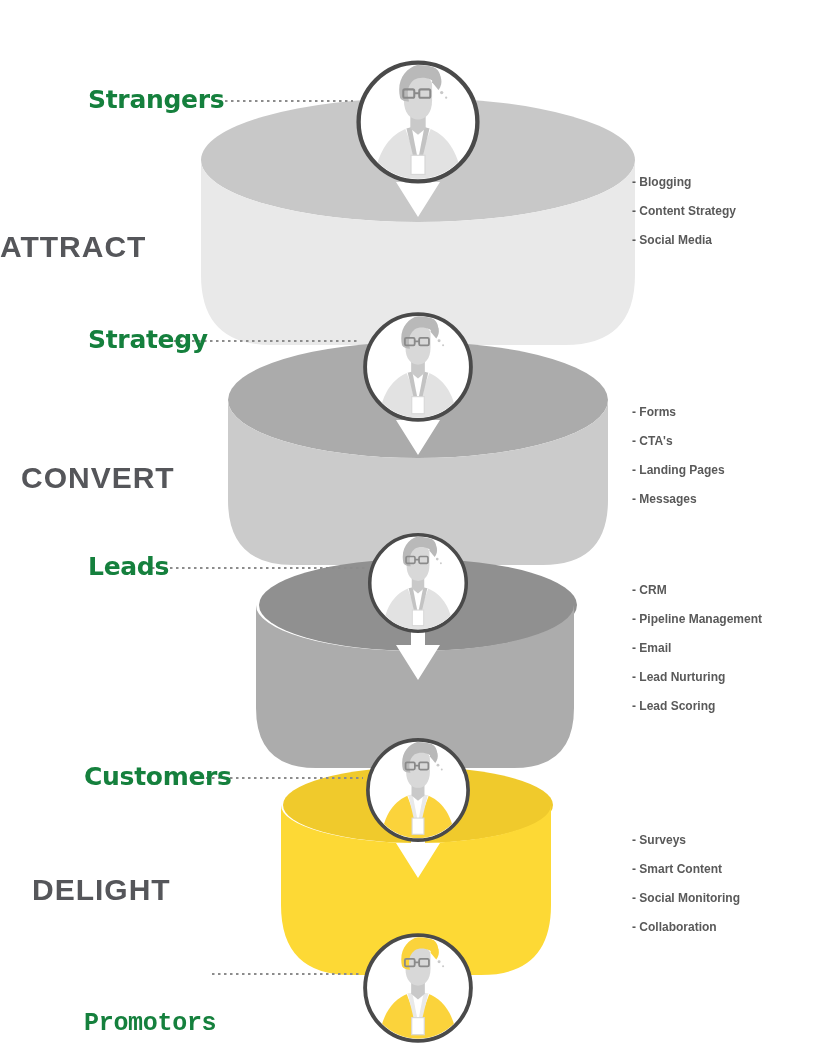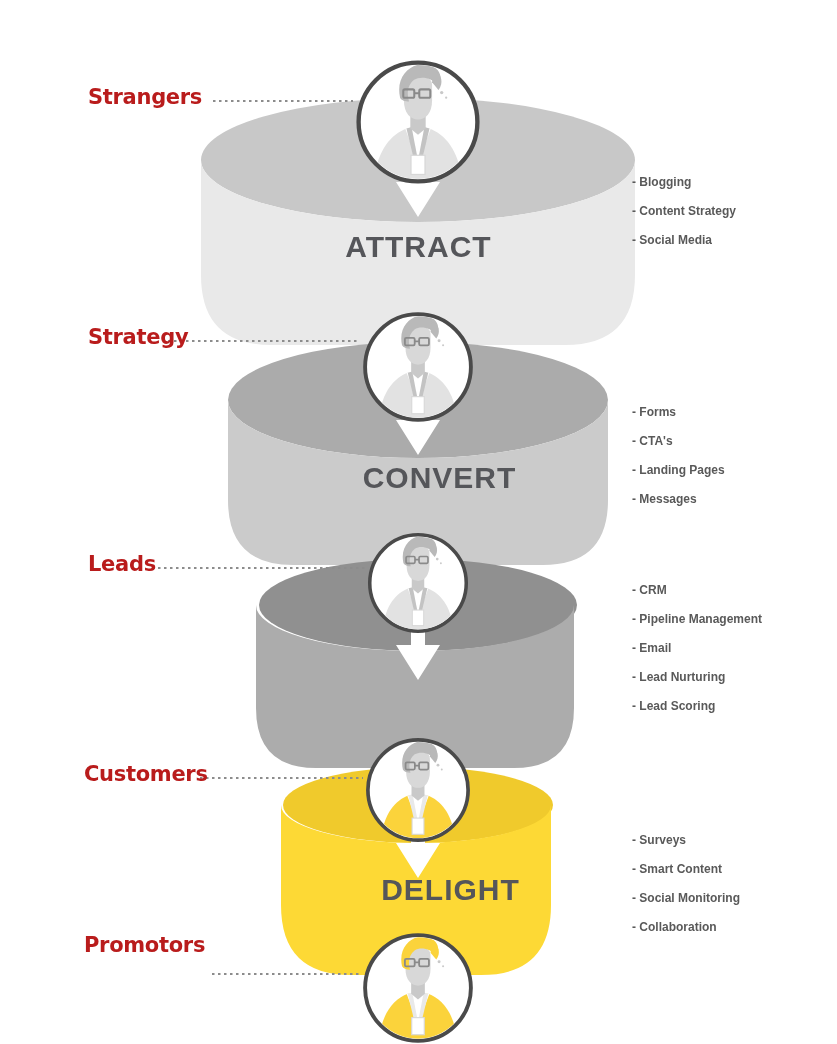--- a/index.html
+++ b/index.html
@@ -4,25 +4,25 @@
 <style>
   html,body{margin:0;padding:0;background:#fff;}
   .canvas{
     position:relative;width:837px;height:1044px;background:#ffffff;
     overflow:hidden;font-family:"Liberation Sans",sans-serif;
   }
   .funnel{position:absolute;left:0;top:0;}
   
   .aud{
     position:absolute;font-family:"DejaVu Sans",sans-serif;font-weight:bold;
-    font-size:21px;letter-spacing:-0.3px;color:#b91c1c;white-space:nowrap;
+    font-size:25px;letter-spacing:-0.3px;color:#15803d;white-space:nowrap;
   }
   
   .stage-label{
-    position:absolute;left:0;width:837px;text-align:center;
+    position:absolute;left:0;width:837px;text-align:left;
     font-family:"Liberation Sans",sans-serif;font-weight:bold;font-size:30px;
     letter-spacing:1px;color:#55565A;
   }
   
   .tools{
     position:absolute;left:632px;width:205px;
     font-family:"Liberation Sans",sans-serif;font-weight:bold;font-size:12px;
     color:#595959;line-height:29px;white-space:nowrap;
   }
   
@@ -115,21 +115,21 @@
   <div class="avatar yellow-full" style="left:361px;top:931px;width:114px;height:114px;">
     <svg viewBox="0 0 100 100">
         <use href="#person-symbol"></use>
       </svg>
   </div>
 
   <div class="aud" style="left:88px;top:85px;">Strangers</div>
   <div class="aud" style="left:88px;top:325px;">Strategy</div>
   <div class="aud" style="left:88px;top:552px;">Leads</div>
   <div class="aud" style="left:84px;top:762px;">Customers</div>
-  <div class="aud" style="left:84px;top:933px;">Promotors</div>
+  <div class="aud" style="left:84px;top:1009px;font-family:Liberation Mono, monospace;">Promotors</div>
 
   <div class="stage-label" style="top:230px;">ATTRACT</div>
   <div class="stage-label" style="top:461px;margin-left:21px;">CONVERT</div>
   <div class="stage-label" style="top:873px;margin-left:32px;">DELIGHT</div>
 
   <div class="tools" style="top:168px;">
       <div class="tool">- Blogging</div>
       <div class="tool">- Content Strategy</div>
       <div class="tool">- Social Media</div>
     </div>

